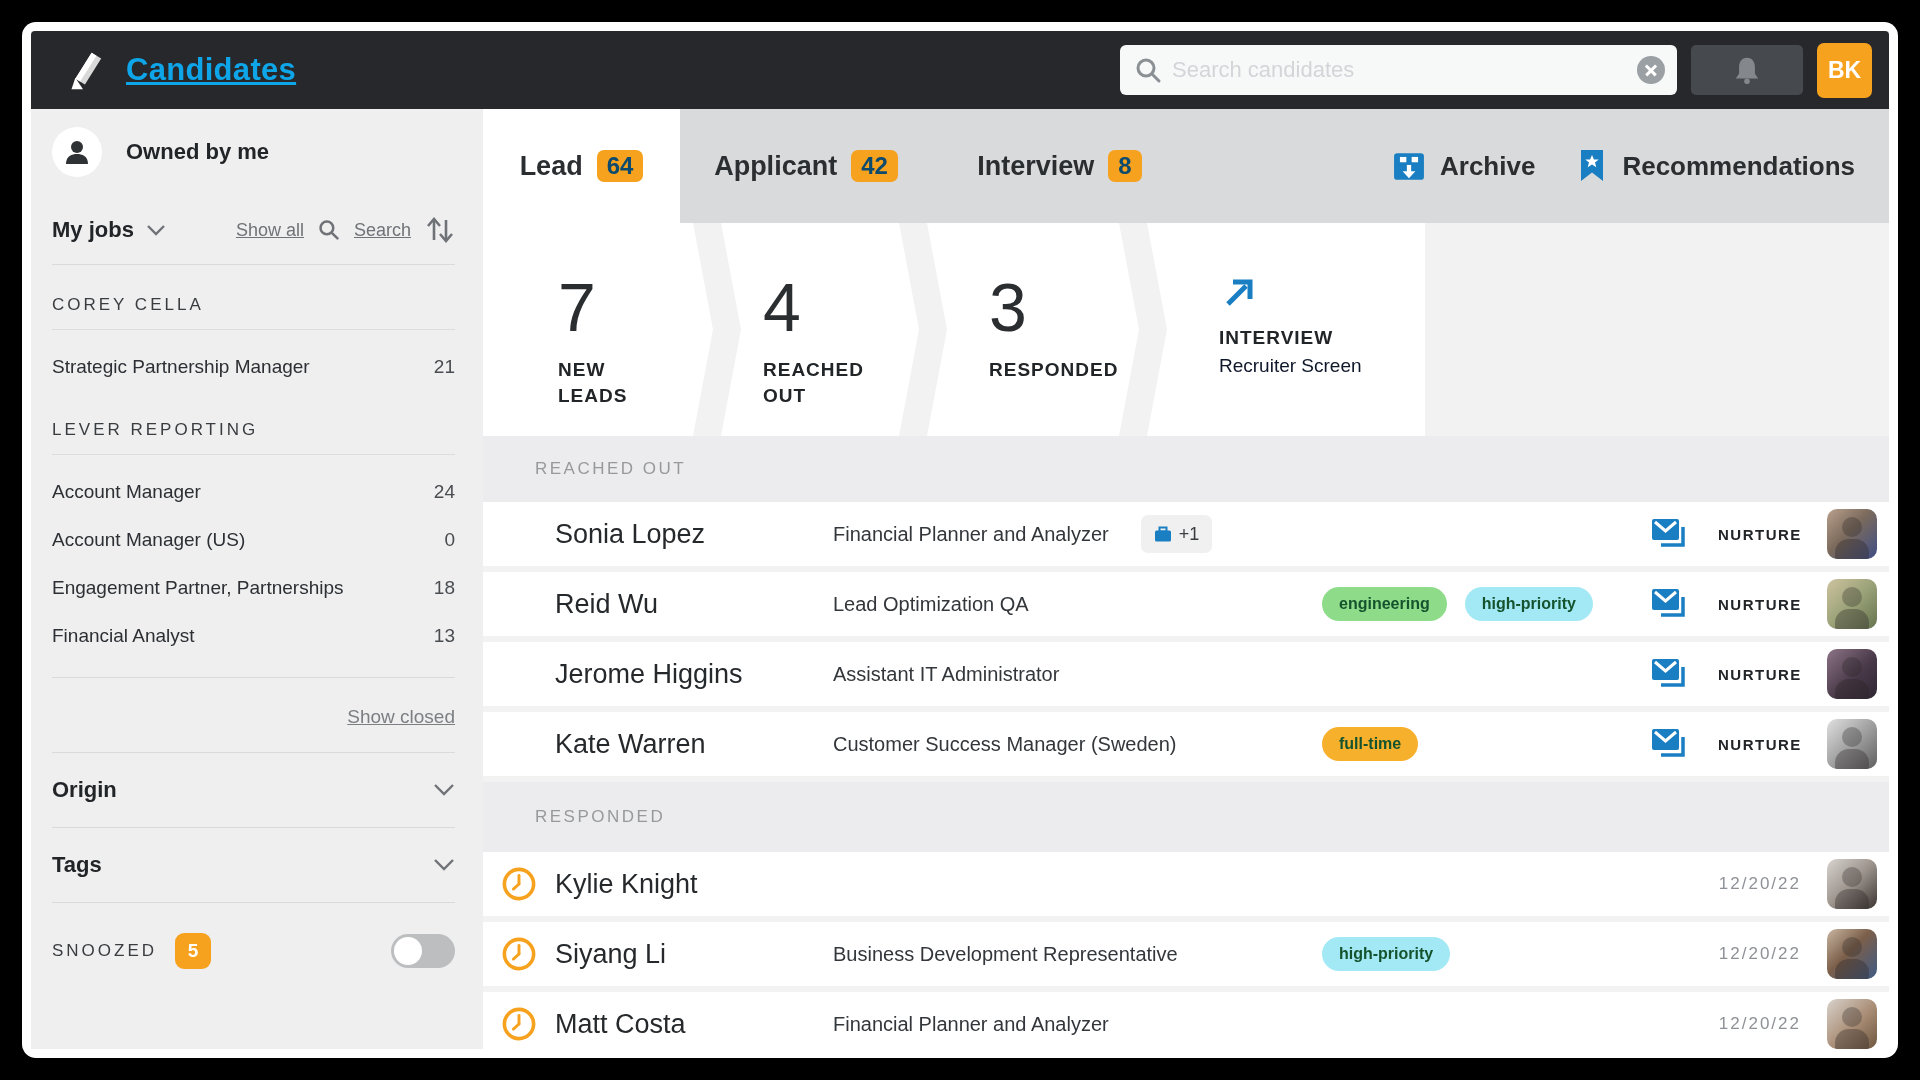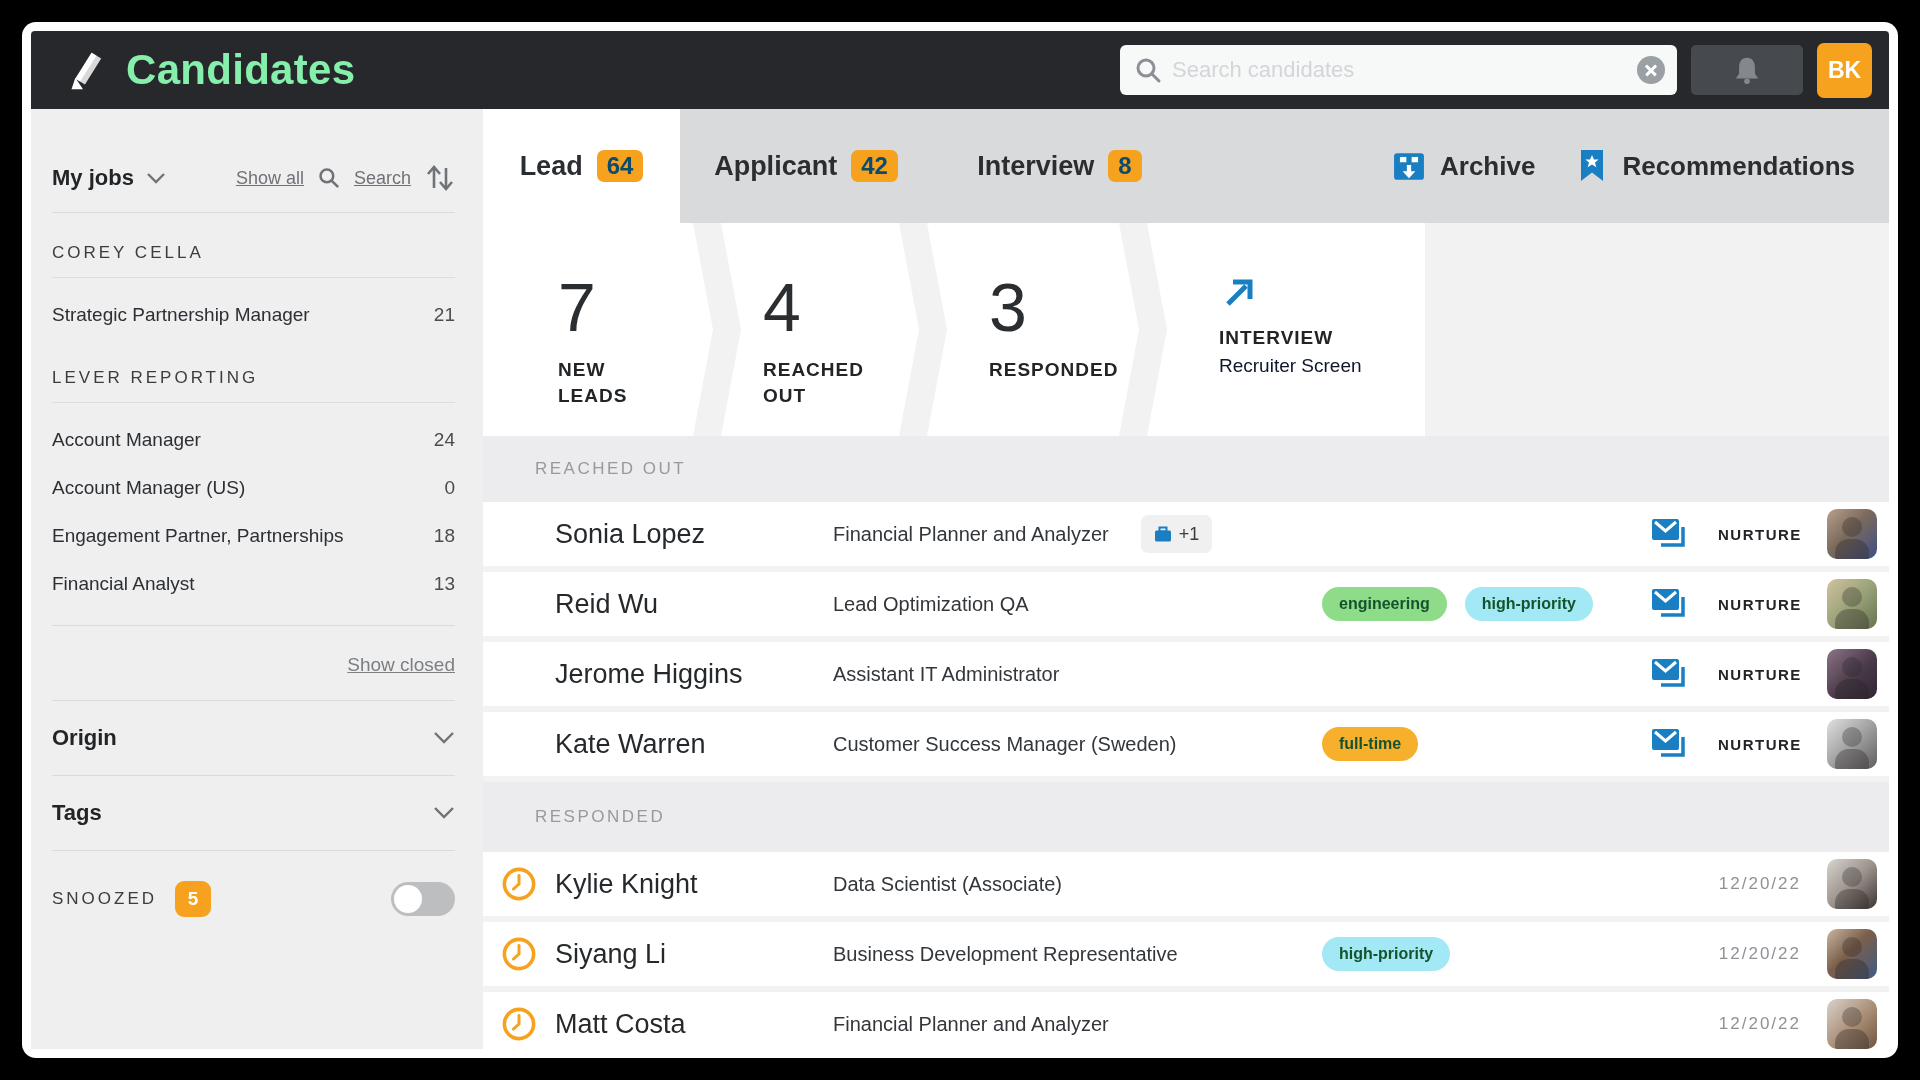--- a/index.html
+++ b/index.html
@@ -3,21 +3,21 @@
 <meta charset="utf-8">
 <style>
   * { margin:0; padding:0; box-sizing:border-box; }
   html,body { width:1920px; height:1080px; background:#000; font-family:"Liberation Sans", sans-serif; }
   .window { position:absolute; left:22px; top:22px; right:22px; bottom:22px; background:#fff; border-radius:14px; padding:9px; overflow:hidden; }
   .app { height:100%; display:flex; flex-direction:column; overflow:hidden; background:#f2f2f3; }
 
   
   .hdr { height:78px; background:#26282b; border-radius:4px 4px 0 0; display:flex; align-items:center; padding:0 17px 0 29px; flex:none; }
   .logo { width:46px; height:46px; margin-right:20px; cursor:pointer; }
-  .hdr-title { color:#86efac; font-size:42px; font-weight:700; letter-spacing:.3px; }
+  .hdr-title { color:#0ea5e9; font-size:31px; font-weight:700; letter-spacing:.3px;text-decoration:underline; }
   .hdr-right { margin-left:auto; display:flex; align-items:center; gap:14px; }
   .search-box { position:relative; width:557px; height:50px; background:#f7f8f8; border-radius:6px; display:flex; align-items:center; padding:0 46px 0 52px; }
   .search-box input { border:none; outline:none; background:transparent; width:100%; font-size:22px; color:#0f766e; font-family:"Liberation Sans",sans-serif; }
   .search-box input::placeholder { color:#d3d6d9; }
   .search-ic { position:absolute; left:15px; top:12px; }
   .clear-btn { position:absolute; right:12px; top:11px; width:28px; height:28px; border-radius:50%; background:#9ba0a5; display:flex; align-items:center; justify-content:center; cursor:pointer; }
   .clear-btn:before { content:""; position:absolute; width:14px; height:2.5px; background:#fff; transform:rotate(45deg); }
   .clear-btn:after  { content:""; position:absolute; width:14px; height:2.5px; background:#fff; transform:rotate(-45deg); }
   .bell-btn { width:112px; height:50px; background:#46494d; border-radius:5px; display:flex; align-items:center; justify-content:center; cursor:pointer; }
   .user-btn { width:55px; height:55px; background:#f7a21e; border-radius:7px; color:#fff; font-size:23px; font-weight:700; display:flex; align-items:center; justify-content:center; cursor:pointer; }
@@ -129,20 +129,29 @@
           <circle cx="15" cy="28" r="3" fill="#84888c"></circle>
         </svg>
       </div>
       <div class="user-btn">BK</div>
     </div>
   </div>
 
   <div class="cols">
 
     <div class="sidebar">
+      <div class="owner-row">
+        <div class="owner-avatar">
+          <svg width="28" height="28" viewBox="0 0 28 28">
+            <circle cx="14" cy="9" r="6" fill="#2f3235"></circle>
+            <path d="M3 26 C3 18 9 16 14 16 C19 16 25 18 25 26 Z" fill="#2f3235"></path>
+          </svg>
+        </div>
+        <div class="owner-label">Owned by me</div>
+      </div>
 
       <div class="myjobs-row">
         <div class="myjobs">
           <span>My jobs</span>
           <svg width="20" height="13" viewBox="0 0 20 13">
             <polyline points="2,2 10,10 18,2" fill="none" stroke="#6f7377" stroke-width="2.4"></polyline>
           </svg>
         </div>
         <div class="sb-links">
           <span class="sb-link">Show all</span>
@@ -368,23 +377,20 @@
 
         <div class="row">
           <div class="clock-cell">
             <svg width="36" height="36" viewBox="0 0 32 32">
               <circle cx="16" cy="16" r="13" fill="none" stroke="#f7a21e" stroke-width="3.2"></circle>
               <line x1="16" y1="16" x2="16" y2="8.5" stroke="#f7a21e" stroke-width="2.6" stroke-linecap="round"></line>
               <line x1="16" y1="16" x2="11" y2="20.5" stroke="#f7a21e" stroke-width="2.6" stroke-linecap="round"></line>
             </svg>
           </div>
           <div class="cell-name">Kylie Knight</div>
-          <div class="cell-pos">
-                <span>Data Scientist (Associate)</span>
-              </div>
           <div class="cell-tags"></div>
           <div class="cell-right date">12/20/22</div>
           <div class="avatar av-5"></div>
         </div>
 
         <div class="row">
           <div class="clock-cell">
             <svg width="36" height="36" viewBox="0 0 32 32">
               <circle cx="16" cy="16" r="13" fill="none" stroke="#f7a21e" stroke-width="3.2"></circle>
               <line x1="16" y1="16" x2="16" y2="8.5" stroke="#f7a21e" stroke-width="2.6" stroke-linecap="round"></line>

